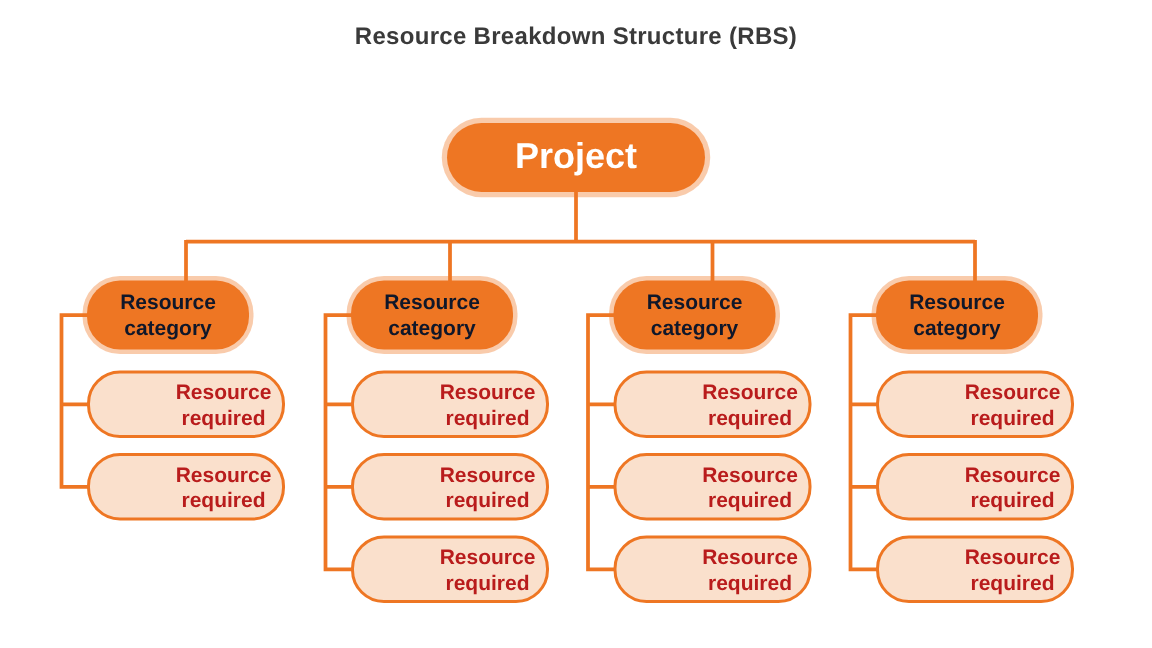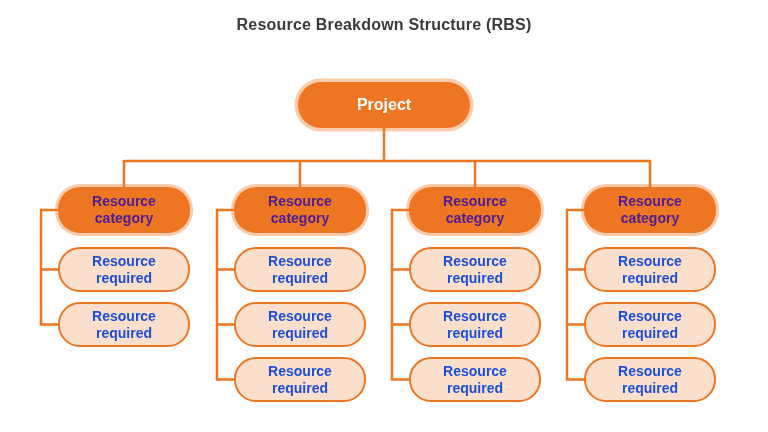--- a/index.html
+++ b/index.html
@@ -39,42 +39,43 @@
     display: block;
     line-height: 1.18;
   }
   .node-root {
     left: 298px; top: 82px;
     width: 172px; height: 46px;
     background: #ee7623;
     border-radius: 23px;
     box-shadow: 0 0 0 3.5px rgba(238, 118, 35, 0.38);
     color: #ffffff;
-    font-size: 16px;
+    font-size: 24px;
     font-weight: bold;
   }
   .node-cat {
-    width: 132px; height: 46px;
+    width: 108px; height: 46px;
     top: 187px;
     background: #ee7623;
     border-radius: 22px;
     box-shadow: 0 0 0 3px rgba(238, 118, 35, 0.38);
-    color: #4c1d95;
+    color: #0f172a;
     font-size: 14px;
     font-weight: bold;
   }
   .node-cat span { max-width: 78px; }
   .node-child {
     width: 132px; height: 45px;
     background: #fae0cc;
     border: 2.5px solid #ee7623;
     border-radius: 22px;
-    color: #1d4ed8;
+    color: #b91c1c;
     font-size: 14px;
     font-weight: bold;
+    justify-content: flex-end;
   }
   .node-child span { max-width: 78px; }
   .c1 { left: 58px; }
   .c2 { left: 234px; }
   .c3 { left: 409px; }
   .c4 { left: 584px; }
   .r1 { top: 247px; }
   .r2 { top: 302px; }
   .r3 { top: 357px; }
 </style>

